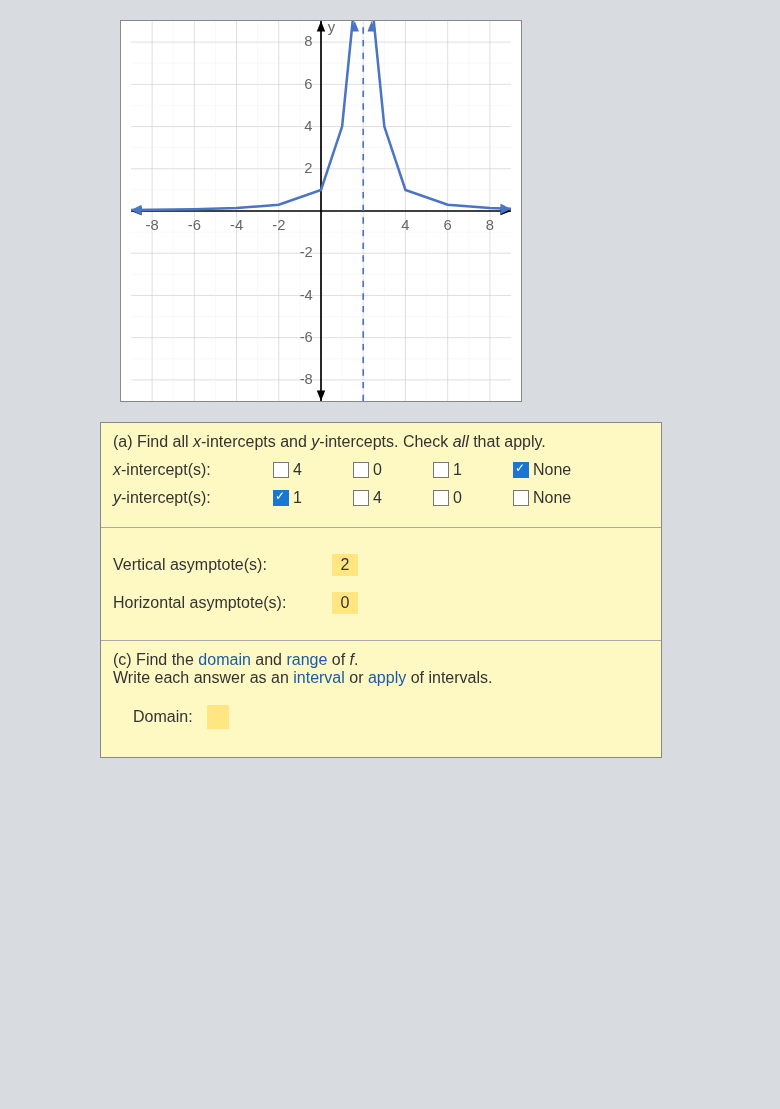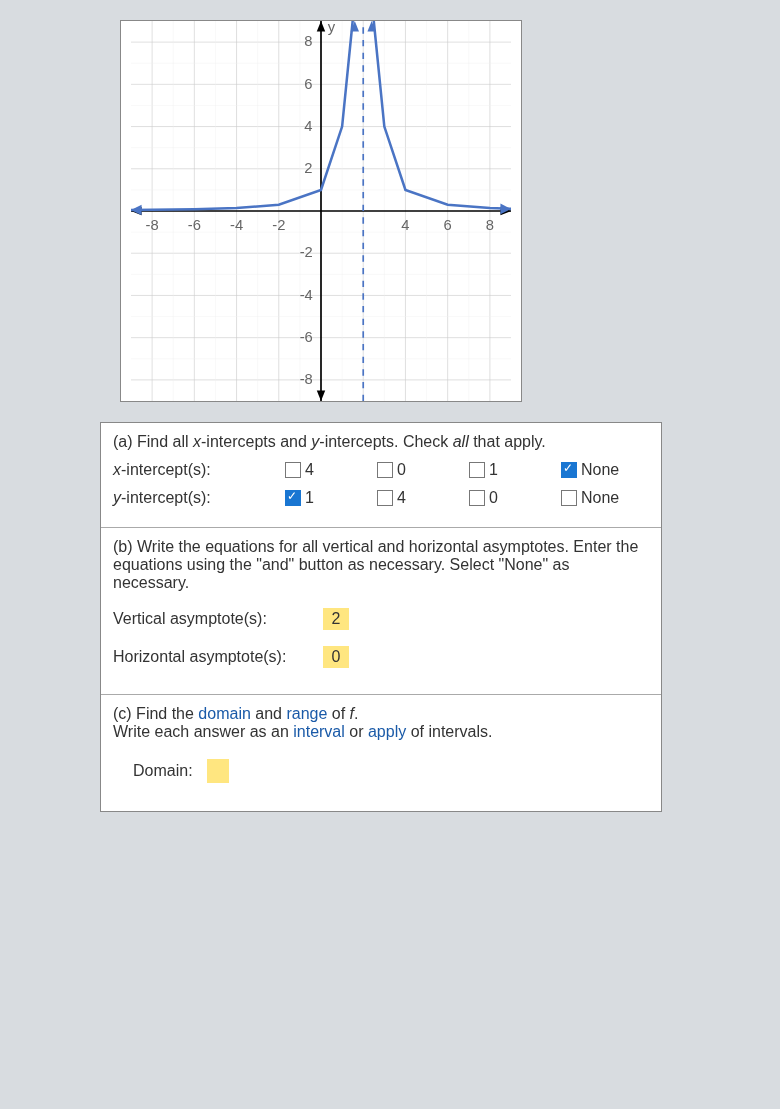--- a/index.html
+++ b/index.html
@@ -16,35 +16,35 @@
     border: 1px solid #888;
     background: #fff;
     width: 400px;
     height: 380px;
     margin: 0 auto 20px 40px;
     position: relative;
     overflow: hidden;
   }
   .answer-box {
     border: 1px solid #888;
-    background: #ffffff;
+    background: #fef9c3;
     width: 560px;
     margin-left: 20px;
   }
   .part {
     padding: 10px 12px;
     border-bottom: 1px solid #aaa;
   }
   .part:last-child { border-bottom: none; }
   .italic { font-style: italic; }
   .underline { color: #1a5aa8; }
   .row {
     display: flex;
     align-items: center;
-    gap: 22px;
+    gap: 10px;
     margin: 10px 0;
   }
   .row-label { width: 150px; font-style: italic; }
   .row-label .nv { font-style: normal; }
   .opt {
     display: flex;
     align-items: center;
     gap: 4px;
     width: 70px;
   }
@@ -65,21 +65,21 @@
     color: #fff;
     font-size: 12px;
     position: absolute;
     top: -2px;
     left: 1px;
   }
   .asym-row {
     display: flex;
     align-items: center;
     margin: 16px 0;
-    gap: 20px;
+    gap: 29px;
   }
   .asym-label { width: 190px; }
   .answer-hl {
     background: #ffe680;
     padding: 2px 6px;
     min-width: 14px;
     display: inline-block;
     text-align: center;
   }
   .dr-row {
@@ -223,21 +223,20 @@
           <span>0</span>
         </div>
       <div class="opt">
           <span class="chk"></span>
           <span>None</span>
         </div>
     </div>
   </div>
 
   <div class="part">
-    <div>(b) Write the equations for all vertical and horizontal asymptotes. Enter the equations using the "and" button as necessary. Select "None" as necessary.</div>
     <div class="asym-row">
       <div class="asym-label">Vertical asymptote(s):</div>
       <span class="answer-hl">2</span>
     </div>
     <div class="asym-row">
       <div class="asym-label">Horizontal asymptote(s):</div>
       <span class="answer-hl">0</span>
     </div>
   </div>
 

